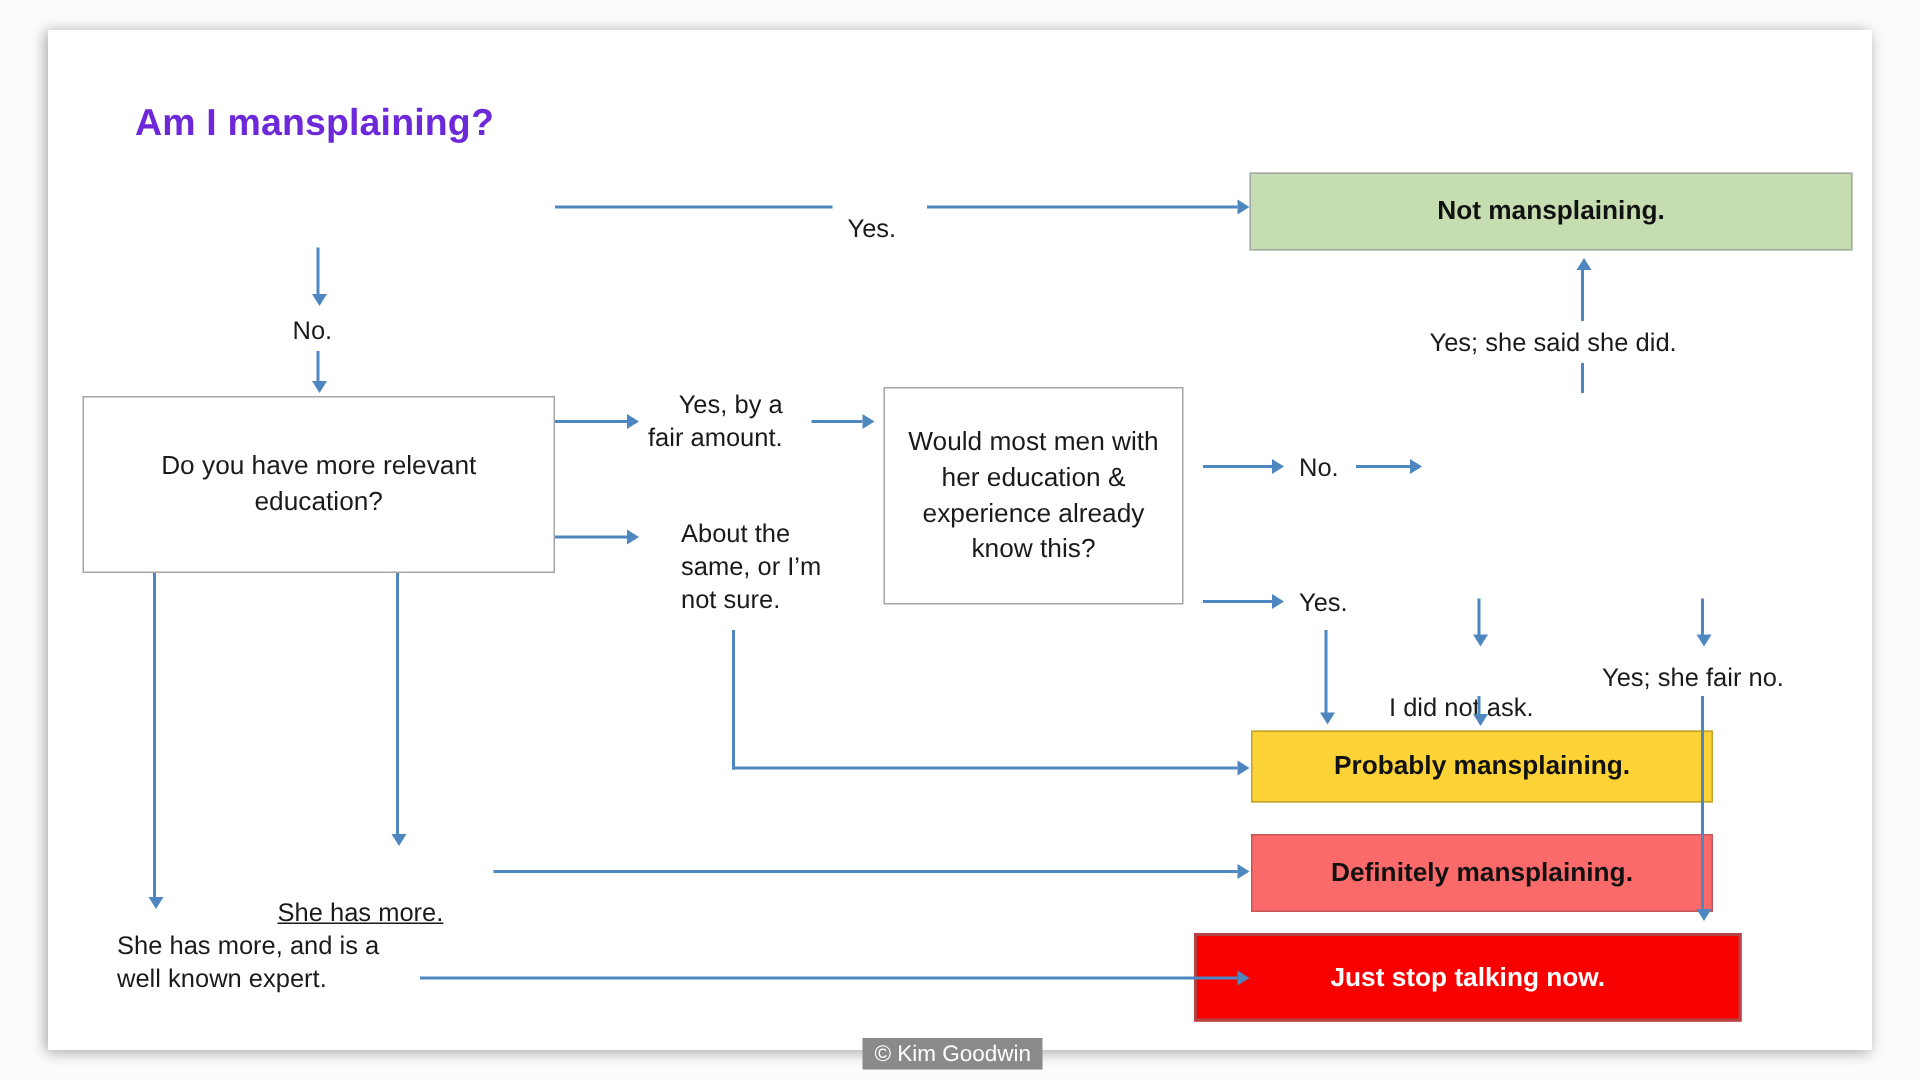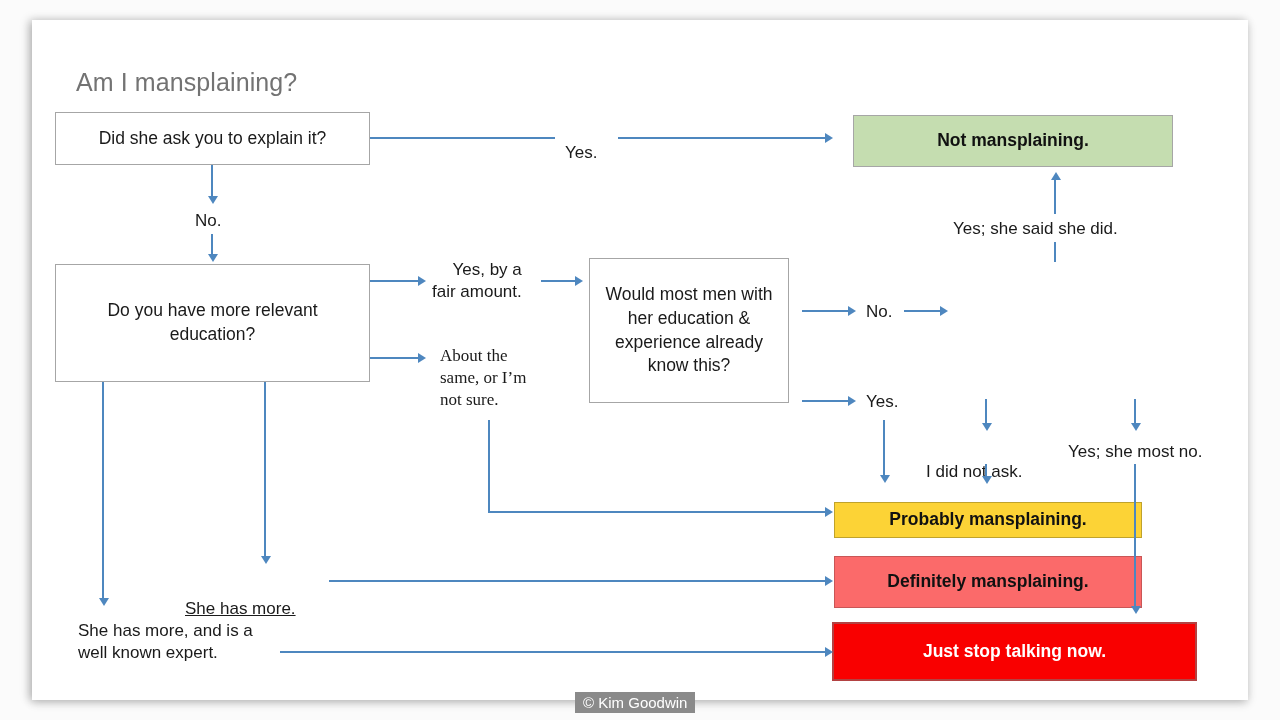--- a/index.html
+++ b/index.html
@@ -12,22 +12,22 @@
   #stage{position:relative;width:1280px;height:720px;}
 
   
   .slide{
     position:absolute;left:32px;top:20px;width:1216px;height:680px;
     background:#ffffff;
     box-shadow:-3px 0 9px rgba(0,0,0,.22), 0 3px 9px rgba(0,0,0,.16);
   }
 
   .title{
-    position:absolute;left:44px;top:48px;
-    font-size:25px;font-weight:normal;color:#737373;letter-spacing:.1px;
+    position:absolute;left:58px;top:48px;
+    font-size:25px;font-weight:bold;color:#6d28d9;letter-spacing:.1px;
   }
 
   
   .box{
     position:absolute;box-sizing:border-box;
     display:flex;align-items:center;justify-content:center;text-align:center;
     font-size:17.5px;color:#1a1a1a;line-height:1.35;
   }
   .qbox{background:#ffffff;border:1px solid #a6a6a6;}
   .outcome{font-weight:bold;font-size:17.5px;}
@@ -63,64 +63,61 @@
   }
 </style>
 </head>
 <body>
 
 <div id="stage">
   <div class="slide">
 
     <div class="title">Am I mansplaining?</div>
 
-    <div class="box qbox" style="left:23px;top:92px;width:315px;height:53px;">
-      <span>Did she ask you to explain it?</span>
-    </div>
 
     <div class="box qbox" style="left:23px;top:244px;width:315px;height:118px;padding:0 18px;">
       <span>Do you have more relevant education?</span>
     </div>
 
     <div class="box qbox" style="left:557px;top:238px;width:200px;height:145px;padding:0 8px;">
       <span>Would most men with her education &amp; experience already know this?</span>
     </div>
 
 
-    <div class="box outcome green" style="left:821px;top:95px;width:320px;height:52px;">
+    <div class="box outcome green" style="left:801px;top:95px;width:402px;height:52px;">
       <span>Not mansplaining.</span>
     </div>
 
-    <div class="box outcome yellow" style="left:802px;top:482px;width:308px;height:36px;">
+    <div class="box outcome yellow" style="left:802px;top:467px;width:308px;height:48px;">
       <span>Probably mansplaining.</span>
     </div>
 
     <div class="box outcome pink" style="left:802px;top:536px;width:308px;height:52px;">
       <span>Definitely mansplaining.</span>
     </div>
 
-    <div class="box outcome red" style="left:800px;top:602px;width:365px;height:59px;">
+    <div class="box outcome red" style="left:764px;top:602px;width:365px;height:59px;">
       <span>Just stop talking now.</span>
     </div>
 
     <div class="lbl" style="left:533px;top:122px;">Yes.</div>
     <div class="lbl" style="left:163px;top:190px;">No.</div>
     <div class="lbl" style="left:400px;top:239px;text-align:right;">Yes, by a
 fair amount.</div>
-    <div class="lbl" style="left:408px;top:325px;font-family:Liberation Serif, serif;">About the
+    <div class="lbl" style="left:422px;top:325px;">About the
 same, or I’m
 not sure.</div>
     <div class="lbl" style="left:153px;top:578px;text-decoration:underline;">She has more.</div>
     <div class="lbl" style="left:46px;top:600px;">She has more, and is a
 well known expert.</div>
     <div class="lbl" style="left:834px;top:281px;">No.</div>
     <div class="lbl" style="left:834px;top:371px;">Yes.</div>
     <div class="lbl" style="left:921px;top:198px;">Yes; she said she did.</div>
     <div class="lbl" style="left:894px;top:421px;margin-top:20px;">I did not ask.</div>
-    <div class="lbl" style="left:1036px;top:421px;">Yes; she most no.</div>
+    <div class="lbl" style="left:1036px;top:421px;">Yes; she fair no.</div>
 
     <div class="hline" style="left:338px;top:117px;width:185px;"></div>
     <div class="hline" style="left:586px;top:117px;width:207px;"></div>
     <div class="arrowR" style="left:793px;top:113px;"></div>
 
     <div class="vline" style="left:179px;top:145px;height:33px;"></div>
     <div class="arrowD" style="left:176px;top:176px;"></div>
     <div class="vline" style="left:179px;top:214px;height:24px;"></div>
     <div class="arrowD" style="left:176px;top:234px;"></div>
 

